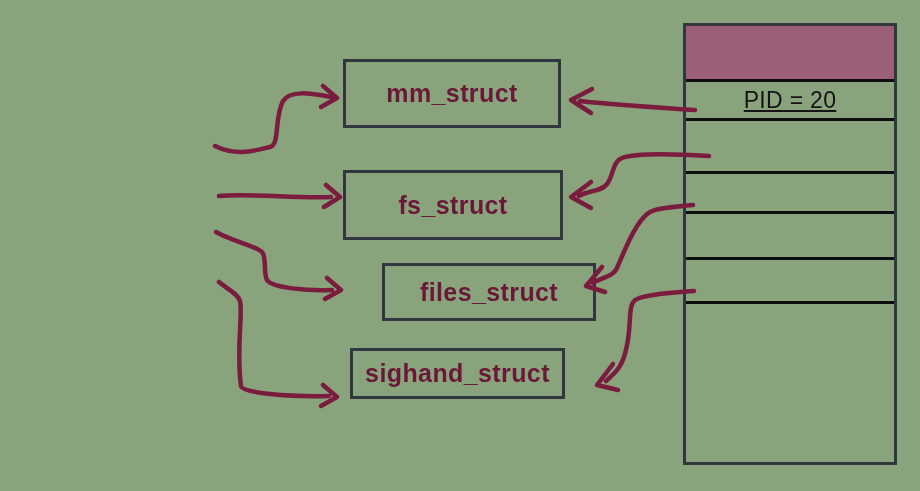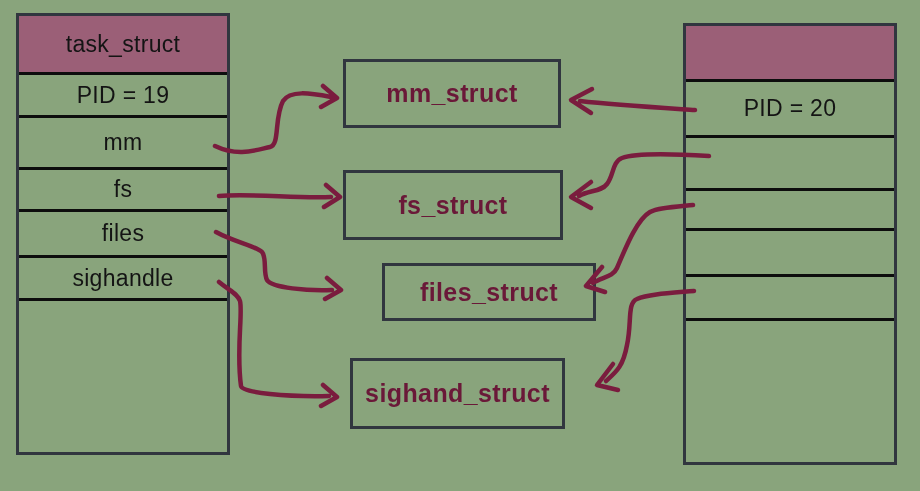--- a/index.html
+++ b/index.html
@@ -38,21 +38,21 @@
   #right-table { left: 683px; top: 23px; width: 214px; height: 442px; }
 
   #left-table  .r-h { height: 59px; }
   #left-table  .r-0 { height: 43px; }
   #left-table  .r-1 { height: 52px; }
   #left-table  .r-2 { height: 42px; }
   #left-table  .r-3 { height: 46px; }
   #left-table  .r-4 { height: 43px; }
 
   #right-table .r-h { height: 56px; }
-  #right-table .r-0 { height: 56px; }
+  #right-table .r-0 { height: 39px; text-decoration: underline; }
   #right-table .r-1 { height: 53px; }
   #right-table .r-2 { height: 40px; }
   #right-table .r-3 { height: 46px; }
   #right-table .r-4 { height: 44px; }
 
   
   .struct-box {
     position: absolute;
     box-sizing: border-box;
     border: 3px solid var(--box-border, #31363f);
@@ -60,44 +60,35 @@
     align-items: center;
     justify-content: center;
     color: var(--struct-text, #6a1838);
     font-size: 25px;
     font-weight: 700;
     letter-spacing: 0.4px;
   }
   #box-mm      { left: 343px; top: 59px;  width: 218px; height: 69px; }
   #box-fs      { left: 343px; top: 170px; width: 220px; height: 70px; }
   #box-files   { left: 350px; top: 263px; width: 214px; height: 58px; margin-left: 32px; }
-  #box-sighand { left: 350px; top: 358px; width: 215px; height: 71px; }
+  #box-sighand { left: 350px; top: 348px; width: 215px; height: 51px; }
 
   
   #arrow-layer {
     position: absolute;
     left: 0; top: 0;
     width: 920px; height: 491px;
     pointer-events: none;
   }
 </style>
 </head>
 <body>
 
 <div class="stage">
 
-  <div class="ptable" id="left-table">
-    <div class="row header r-h">task_struct</div>
-    <div class="row r-0">PID = 19</div>
-    <div class="row r-1">mm</div>
-    <div class="row r-2">fs</div>
-    <div class="row r-3">files</div>
-    <div class="row r-4">sighandle</div>
-    <div class="row filler"></div>
-  </div>
 
   <div class="ptable" id="right-table">
     <div class="row header r-h"></div>
     <div class="row r-0">PID = 20</div>
     <div class="row r-1"></div>
     <div class="row r-2"></div>
     <div class="row r-3"></div>
     <div class="row r-4"></div>
     <div class="row filler"></div>
   </div>

